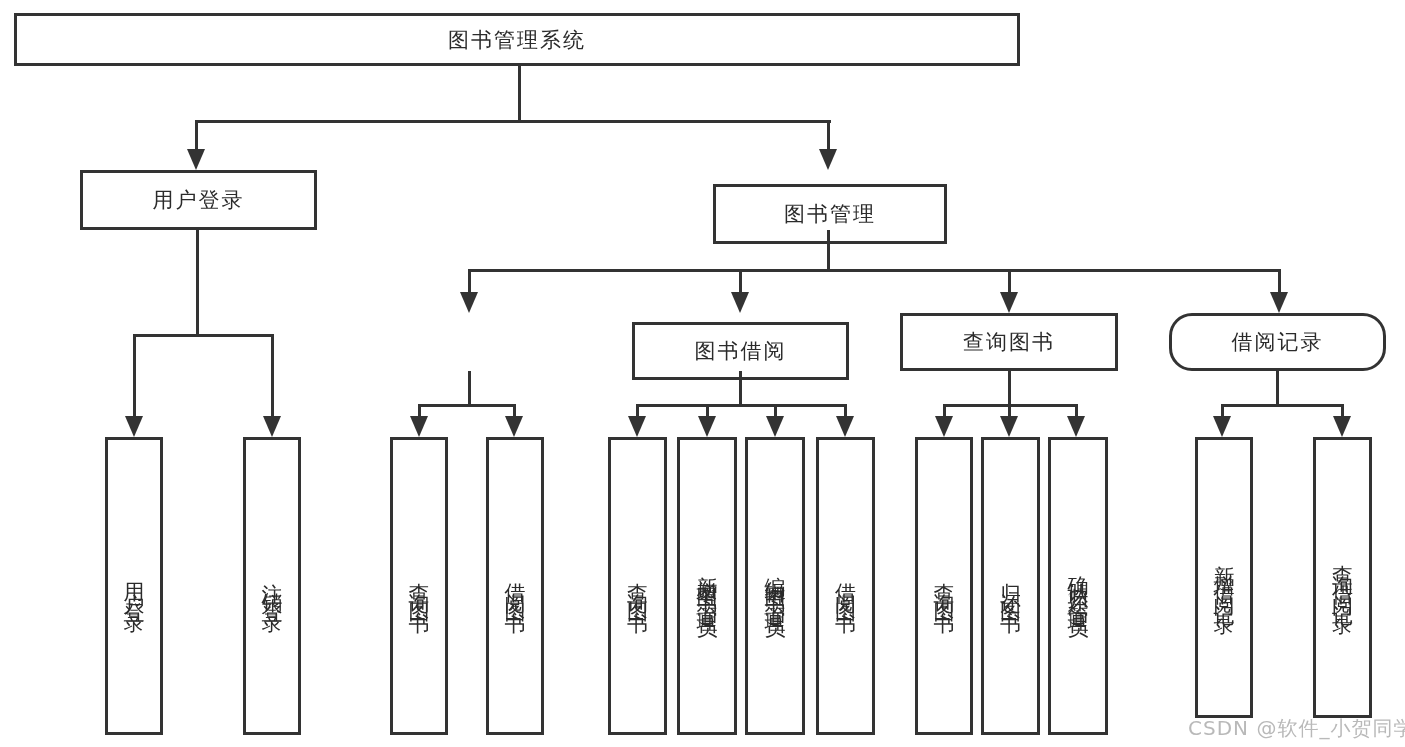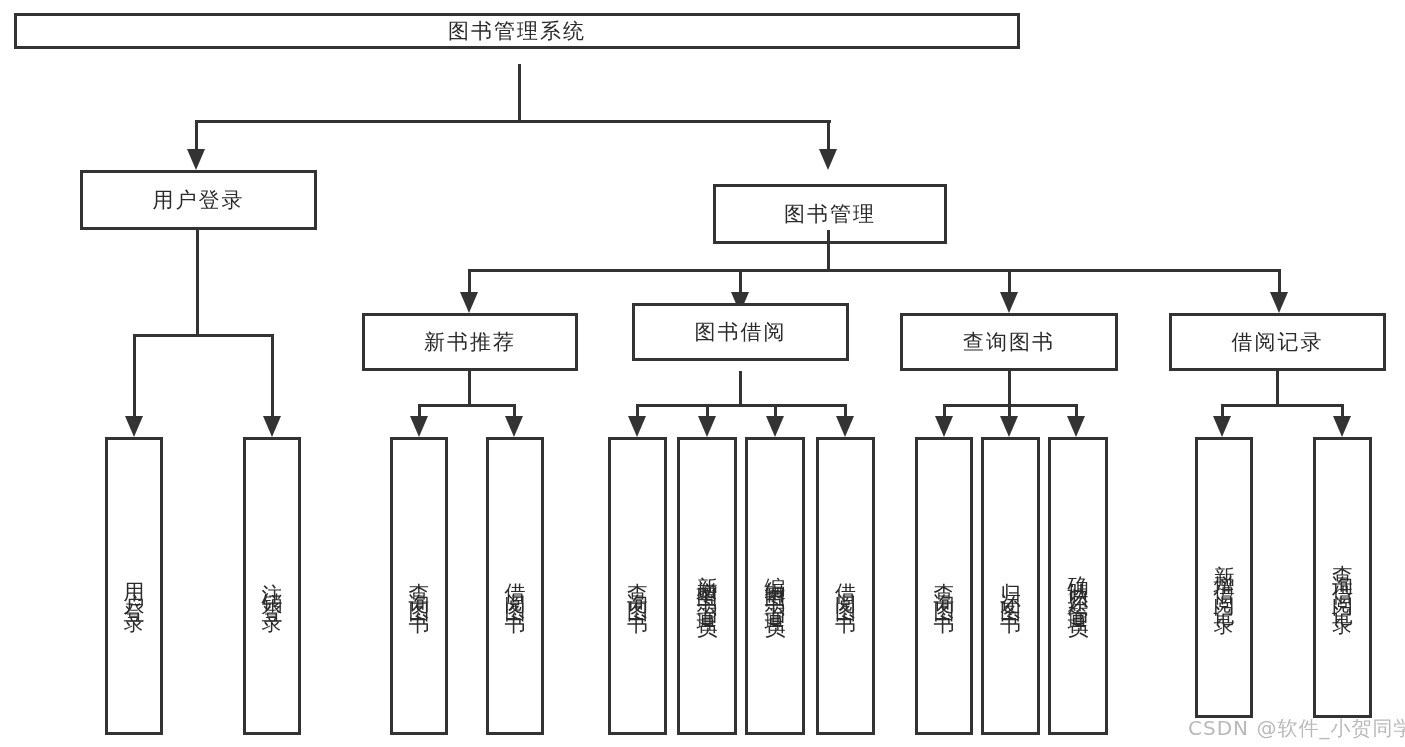--- a/index.html
+++ b/index.html
@@ -60,21 +60,21 @@
     font-size: 20px;
     letter-spacing: 1px;
     white-space: nowrap;
   }
 </style>
 </head>
 <body>
 
 <div class="canvas">
 
-  <div class="box" style="left:14px; top:13px; width:1006px; height:36px;">
+  <div class="box" style="left:14px; top:13px; width:1006px; height:53px;">
     <span>图书管理系统</span>
   </div>
 
   <div class="vline" style="left:518px; top:64px; height:58px;"></div>
   <div class="hline" style="left:195px; top:120px; width:636px;"></div>
   <div class="vline" style="left:195px; top:120px; height:32px;"></div>
   <div class="arrow" style="left:187px; top:149px;"></div>
   <div class="vline" style="left:827px; top:120px; height:32px;"></div>
   <div class="arrow" style="left:819px; top:149px;"></div>
 
@@ -103,30 +103,27 @@
   <div class="hline" style="left:468px; top:269px; width:813px;"></div>
   <div class="vline" style="left:468px; top:269px; height:26px;"></div>
   <div class="arrow" style="left:460px; top:292px;"></div>
   <div class="vline" style="left:739px; top:269px; height:26px;"></div>
   <div class="arrow" style="left:731px; top:292px;"></div>
   <div class="vline" style="left:1008px; top:269px; height:26px;"></div>
   <div class="arrow" style="left:1000px; top:292px;"></div>
   <div class="vline" style="left:1278px; top:269px; height:26px;"></div>
   <div class="arrow" style="left:1270px; top:292px;"></div>
 
-  <div class="box" style="left:362px; top:313px; width:216px; height:58px;">
-    <span>新书推荐</span>
-  </div>
-  <div class="box" style="left:632px; top:303px; width:217px; height:58px;">
+  <div class="box" style="left:632px; top:322px; width:217px; height:58px;">
     <span>图书借阅</span>
   </div>
   <div class="box" style="left:900px; top:313px; width:218px; height:58px;">
     <span>查询图书</span>
   </div>
-  <div class="box" style="left:1169px; top:313px; width:217px; height:58px;">
+  <div class="box" style="left:1169px; top:313px; width:217px; height:58px;border-radius:23px;">
     <span>借阅记录</span>
   </div>
 
   <div class="vline" style="left:468px; top:371px; height:36px;"></div>
   <div class="hline" style="left:418px; top:404px; width:98px;"></div>
   <div class="vline" style="left:418px; top:404px; height:16px;"></div>
   <div class="arrow" style="left:410px; top:416px;"></div>
   <div class="vline" style="left:513px; top:404px; height:16px;"></div>
   <div class="arrow" style="left:505px; top:416px;"></div>
 

